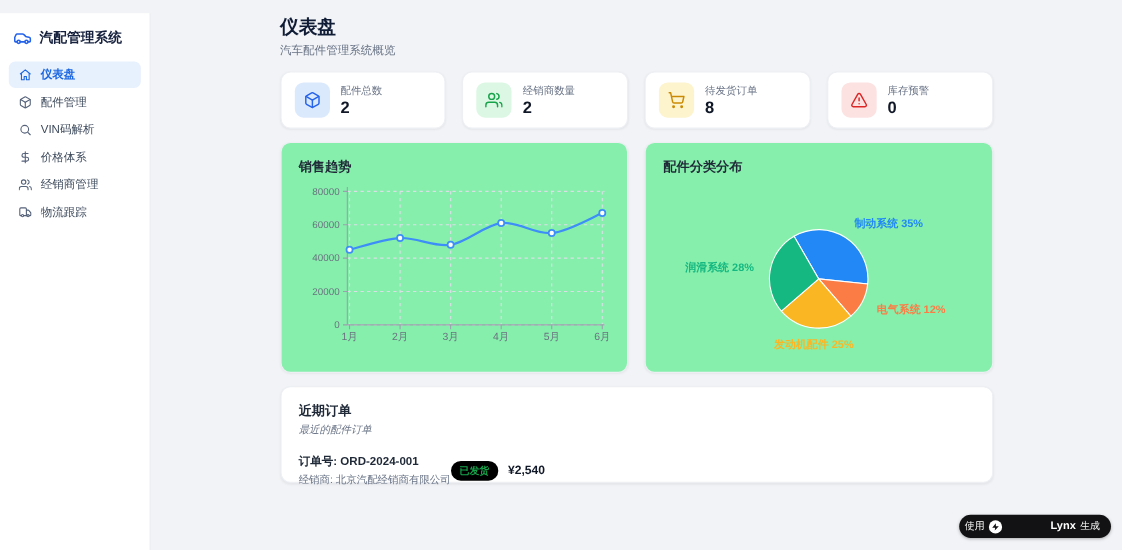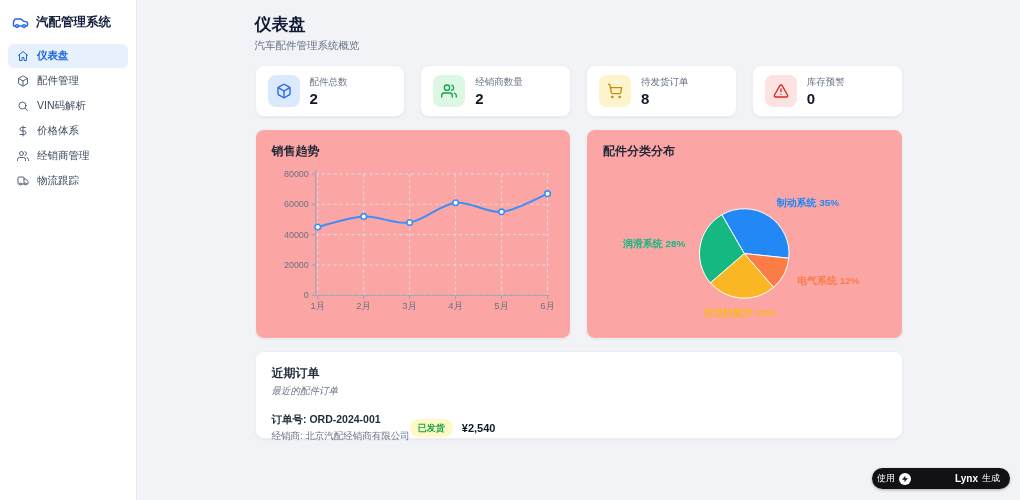--- a/index.html
+++ b/index.html
@@ -5,21 +5,21 @@
   * { box-sizing: border-box; }
   html,body { margin:0; padding:0; }
   body {
     width:1020px; height:500px; overflow:hidden; position:relative;
     background:#f1f3f6;
     font-family:"Liberation Sans","DejaVu Sans",sans-serif;
     color:#14213d;
   }
   
   .sidebar {
-    position:absolute; left:0; top:0; bottom:0; width:137px;
+    position:absolute; left:0; top:12px; bottom:0; width:137px;
     background:#fff; border-right:1px solid #e8eaee; padding:13px 8px; z-index:5;
   }
   .logo { display:flex; align-items:center; gap:7px; padding:1px 4px 13px; }
   .logo svg { width:17px; height:17px; color:#2563eb; flex:none; }
   .logo-text { font-size:12.5px; font-weight:bold; color:#16213e; white-space:nowrap; }
   .nav-item {
     display:flex; align-items:center; gap:8px; padding:5px 9px; margin-bottom:1px;
     border-radius:6px; font-size:10.5px; color:#3d4a5c; cursor:pointer; white-space:nowrap;
   }
   .nav-item svg { width:12px; height:12px; flex:none; color:#55627a; }
@@ -37,21 +37,21 @@
     padding:9px 12px; display:flex; align-items:center; gap:10px;
     box-shadow:0 1px 2px rgba(16,24,40,.05);
   }
   .stat-icon { width:32px; height:32px; border-radius:8px; display:flex; align-items:center; justify-content:center; flex:none; }
   .stat-icon svg { width:16px; height:16px; }
   .stat-label { font-size:9.5px; color:#697386; margin-bottom:2px; }
   .stat-value { font-size:15px; font-weight:bold; color:#111827; line-height:1; }
   
   .charts { display:flex; gap:15px; margin-top:12px; }
   .chart-card {
-    flex:1; background:#fca5a5; border:1px solid #edeff3; border-radius:9px;
+    flex:1; background:#86efac; border:1px solid #edeff3; border-radius:9px;
     padding:13px 16px; height:210px; box-shadow:0 1px 2px rgba(16,24,40,.05);
   }
   .chart-title { font-size:12px; font-weight:bold; color:#1f2937; }
   .chart-card svg.plot { display:block; margin-top:4px; width:100%; }
   
   .orders-card {
     background:#fff; border:1px solid #edeff3; border-radius:9px;
     padding:13px 16px; margin-top:12px; height:88px;
     box-shadow:0 1px 2px rgba(16,24,40,.05);
   }
@@ -263,21 +263,21 @@
 
     <div class="orders-card">
       <div class="chart-title">近期订单</div>
       <div class="orders-subtitle">最近的配件订单</div>
       <div class="order-row">
         <div>
           <div class="order-no">订单号: ORD-2024-001</div>
           <div class="order-dealer">经销商: 北京汽配经销商有限公司</div>
         </div>
         <div class="order-right">
-          <span class="status-badge" style="color: rgb(22, 163, 74); background: #fef9c3;">已发货</span>
+          <span class="status-badge" style="color: rgb(22, 163, 74); background: #000000;">已发货</span>
           <span class="order-amount">¥2,540</span>
         </div>
       </div>
     </div>
   </div>
 </main>
 
 <div class="lynx-badge">
   <span>使用</span>
   <span class="lynx-logo">

